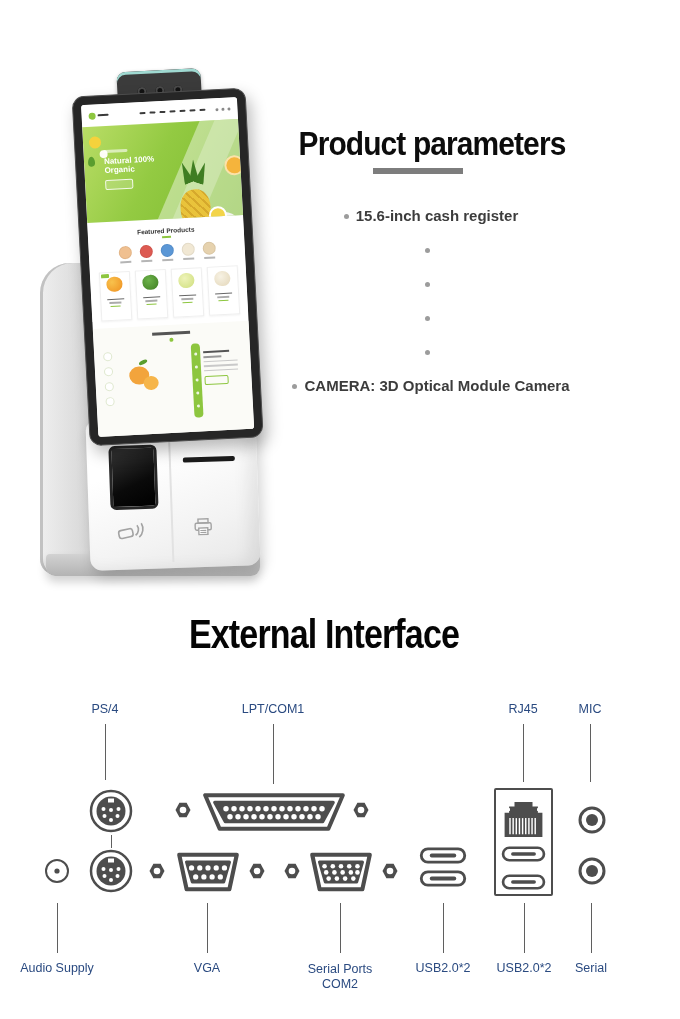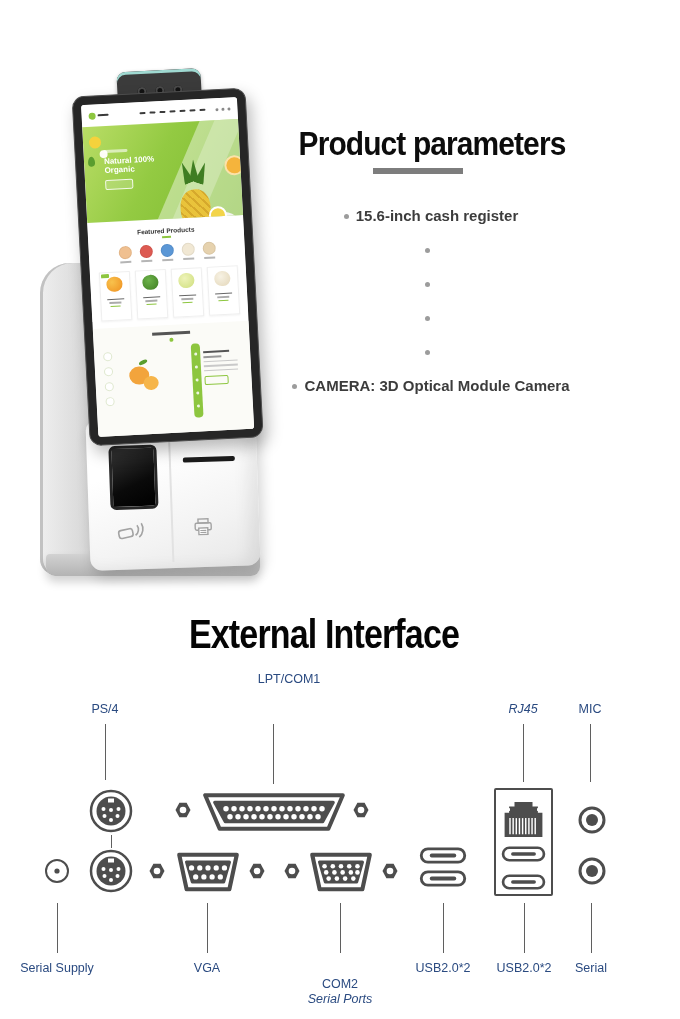--- a/index.html
+++ b/index.html
@@ -309,22 +309,22 @@
     <li><span class="bullet"></span></li>
     <li><span class="bullet"></span></li>
     <li><span class="bullet"></span></li>
     <li><span class="bullet"></span></li>
     <li><span class="bullet"></span><span>CAMERA: 3D Optical Module Camera</span></li>
   </ul>
 
   <h2 class="ei-title" style="margin:0;">External Interface</h2>
 
   <span class="plabel" style="left:105px;top:702px;">PS/4</span>
-  <span class="plabel" style="left:273px;top:672px;margin-left:16px;">LPT/COM1</span>
-  <span class="plabel" style="left:523px;top:702px;font-style:italic;">RJ45</span>
+  <span class="plabel" style="left:273px;top:702px;">LPT/COM1</span>
+  <span class="plabel" style="left:523px;top:702px;">RJ45</span>
   <span class="plabel" style="left:590px;top:702px;">MIC</span>
 
   <span class="vline" style="left:105px;top:724px;height:56px;"></span>
   <span class="vline" style="left:273px;top:724px;height:60px;"></span>
   <span class="vline" style="left:523px;top:724px;height:58px;"></span>
   <span class="vline" style="left:590px;top:724px;height:58px;"></span>
 
   <span class="port" style="left:44px;top:858px;">
     <svg width="26" height="26" viewBox="0 0 26 26">
       <circle cx="13" cy="13" r="11" fill="#fff" stroke="#4d4d4d" stroke-width="2"></circle>
@@ -530,21 +530,21 @@
     </svg>
   </span>
 
   <span class="vline" style="left:57px;top:903px;height:50px;"></span>
   <span class="vline" style="left:207px;top:903px;height:50px;"></span>
   <span class="vline" style="left:340px;top:903px;height:50px;"></span>
   <span class="vline" style="left:443px;top:903px;height:50px;"></span>
   <span class="vline" style="left:524px;top:903px;height:50px;"></span>
   <span class="vline" style="left:591px;top:903px;height:50px;"></span>
 
-  <span class="plabel" style="left:57px;top:961px;">Serial Supply</span>
+  <span class="plabel" style="left:57px;top:961px;">Audio Supply</span>
   <span class="plabel" style="left:207px;top:961px;">VGA</span>
-  <span class="plabel" style="left:340px;top:992px;font-style:italic;">Serial Ports</span>
+  <span class="plabel" style="left:340px;top:962px;">Serial Ports</span>
   <span class="plabel" style="left:340px;top:977px;">COM2</span>
   <span class="plabel" style="left:443px;top:961px;">USB2.0*2</span>
   <span class="plabel" style="left:524px;top:961px;">USB2.0*2</span>
   <span class="plabel" style="left:591px;top:961px;">Serial</span>
 
 </div>
 
 </body></html>

